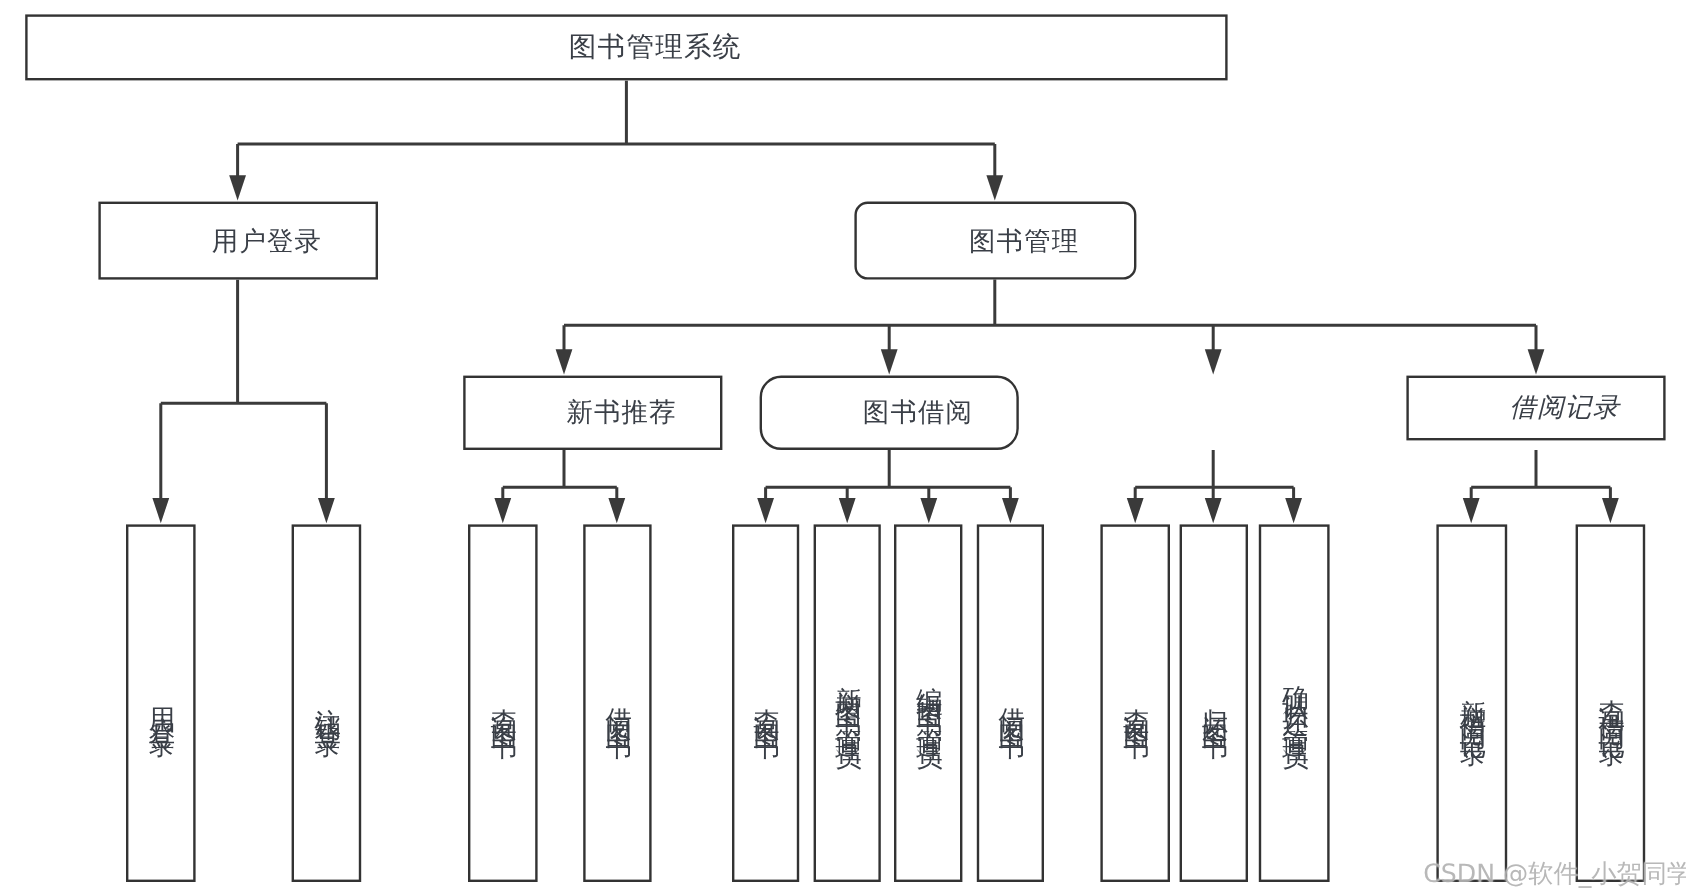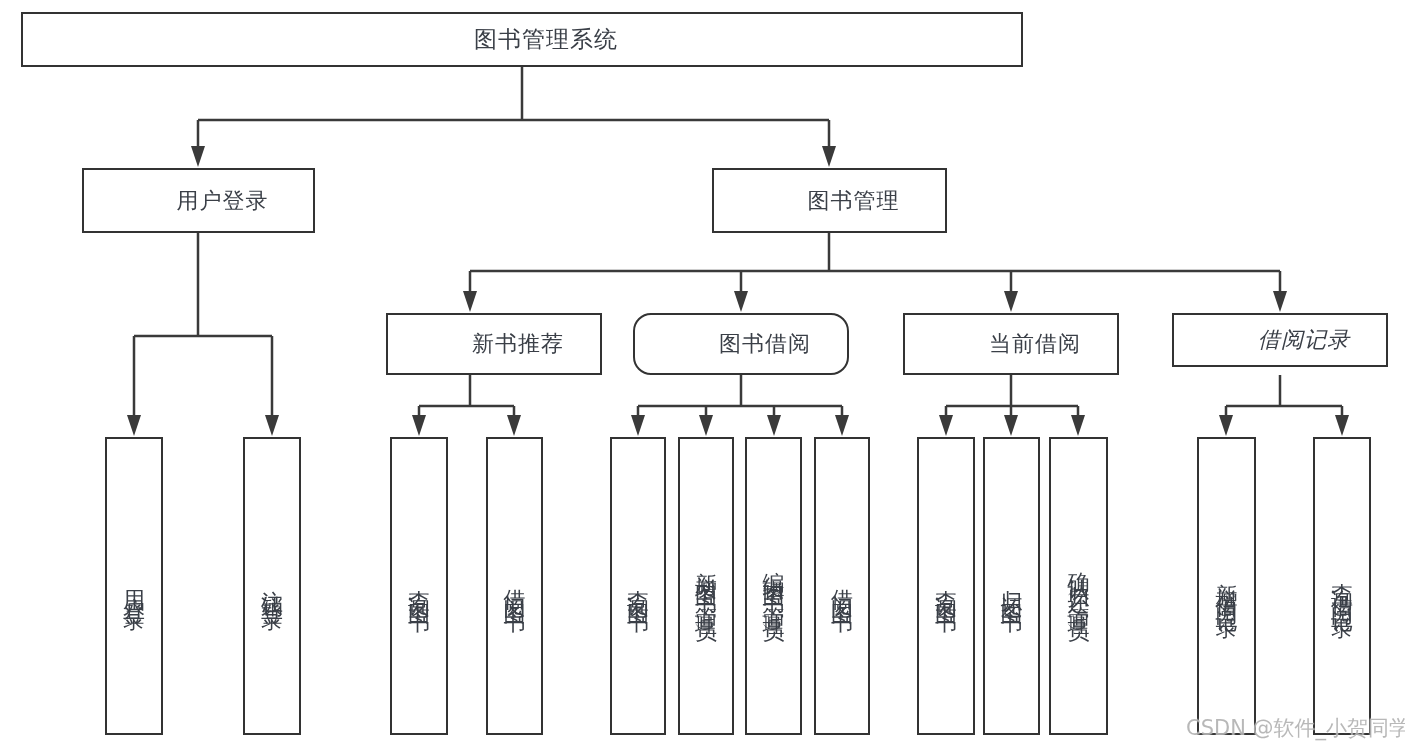--- a/index.html
+++ b/index.html
@@ -104,32 +104,29 @@
     </g>
   </svg>
 
   <div class="node hnode root" style="left:21px; top:12px; width:1002px; height:55px;">
     <span>图书管理系统</span>
   </div>
 
   <div class="node hnode" style="left:82px; top:168px; width:233px; height:65px;">
     <span>用户登录</span>
   </div>
-  <div class="node hnode" style="left:712px; top:168px; width:235px; height:65px;">
+  <div class="node hnode" style="left:712px; top:168px; width:235px; height:65px;border-radius:11px;">
     <span>图书管理</span>
   </div>
 
   <div class="node hnode" style="left:362px; top:313px; width:216px; height:62px;margin-left:24px;">
     <span>新书推荐</span>
   </div>
   <div class="node hnode" style="left:633px; top:313px; width:216px; height:62px;border-radius:18px;">
     <span>图书借阅</span>
-  </div>
-  <div class="node hnode" style="left:903px; top:313px; width:216px; height:62px;">
-    <span>当前借阅</span>
   </div>
   <div class="node hnode" style="left:1172px; top:313px; width:216px; height:54px;font-style:italic;">
     <span>借阅记录</span>
   </div>
 
   <div class="node vnode" style="left:105px; width:58px;">
     <span class="vtext">用户登录</span>
   </div>
   <div class="node vnode" style="left:243px; width:58px;">
     <span class="vtext">注销登录</span>

